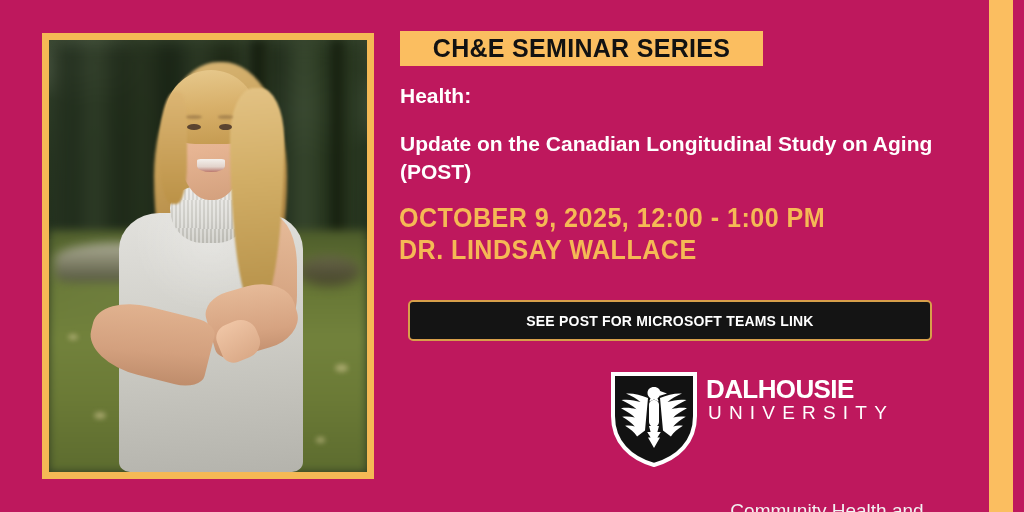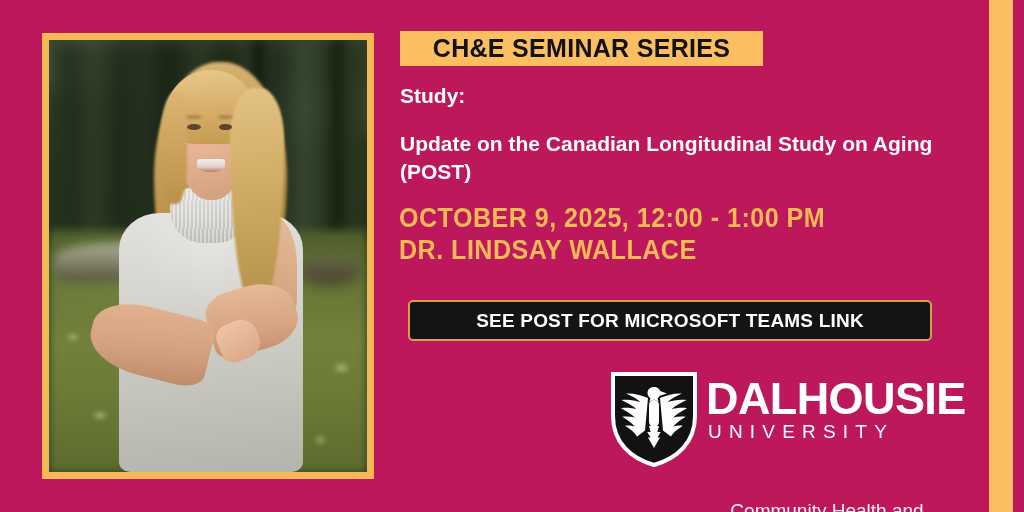--- a/index.html
+++ b/index.html
@@ -325,21 +325,21 @@
     border: 2px solid #D79F4A;
     border-radius: 5px;
     background: #141414;
     box-sizing: border-box;
     display: flex;
     align-items: center;
     justify-content: center;
   }
   .teams-button-text {
     color: #ffffff;
-    font-size: 19px;
+    font-size: 14px;
     font-weight: bold;
     letter-spacing: 0.2px;
     white-space: nowrap;
   }
 
   
   .logo {
     position: absolute;
     left: 608px;
     top: 370px;
@@ -354,21 +354,21 @@
     height: 98px;
   }
   .wordmark {
     position: absolute;
     left: 98px;
     top: 6px;
     width: 242px;
   }
   .wm-dal {
     color: #ffffff;
-    font-size: 45px;
+    font-size: 26px;
     font-weight: bold;
     letter-spacing: -0.6px;
     line-height: 1;
   }
   .wm-uni {
     color: #ffffff;
     font-size: 19px;
     font-weight: normal;
     letter-spacing: 7.2px;
     line-height: 1.18;
@@ -426,21 +426,21 @@
         <div class="p-arm-l"></div>
         <div class="p-hand"></div>
       </div>
     </div>
   </div>
 
   <div class="badge">
     <span class="badge-text">CH&amp;E SEMINAR SERIES</span>
   </div>
 
-  <div class="topic-label">Study:</div>
+  <div class="topic-label">Health:</div>
   <div class="topic-title">Update on the Canadian Longitudinal Study on Aging (POST)</div>
 
   <div class="datetime">OCTOBER 9, 2025, 12:00 - 1:00 PM</div>
   <div class="speaker">DR. LINDSAY WALLACE</div>
 
   <div class="teams-button">
     <span class="teams-button-text">SEE POST FOR MICROSOFT TEAMS LINK</span>
   </div>
 
   <div class="logo">

